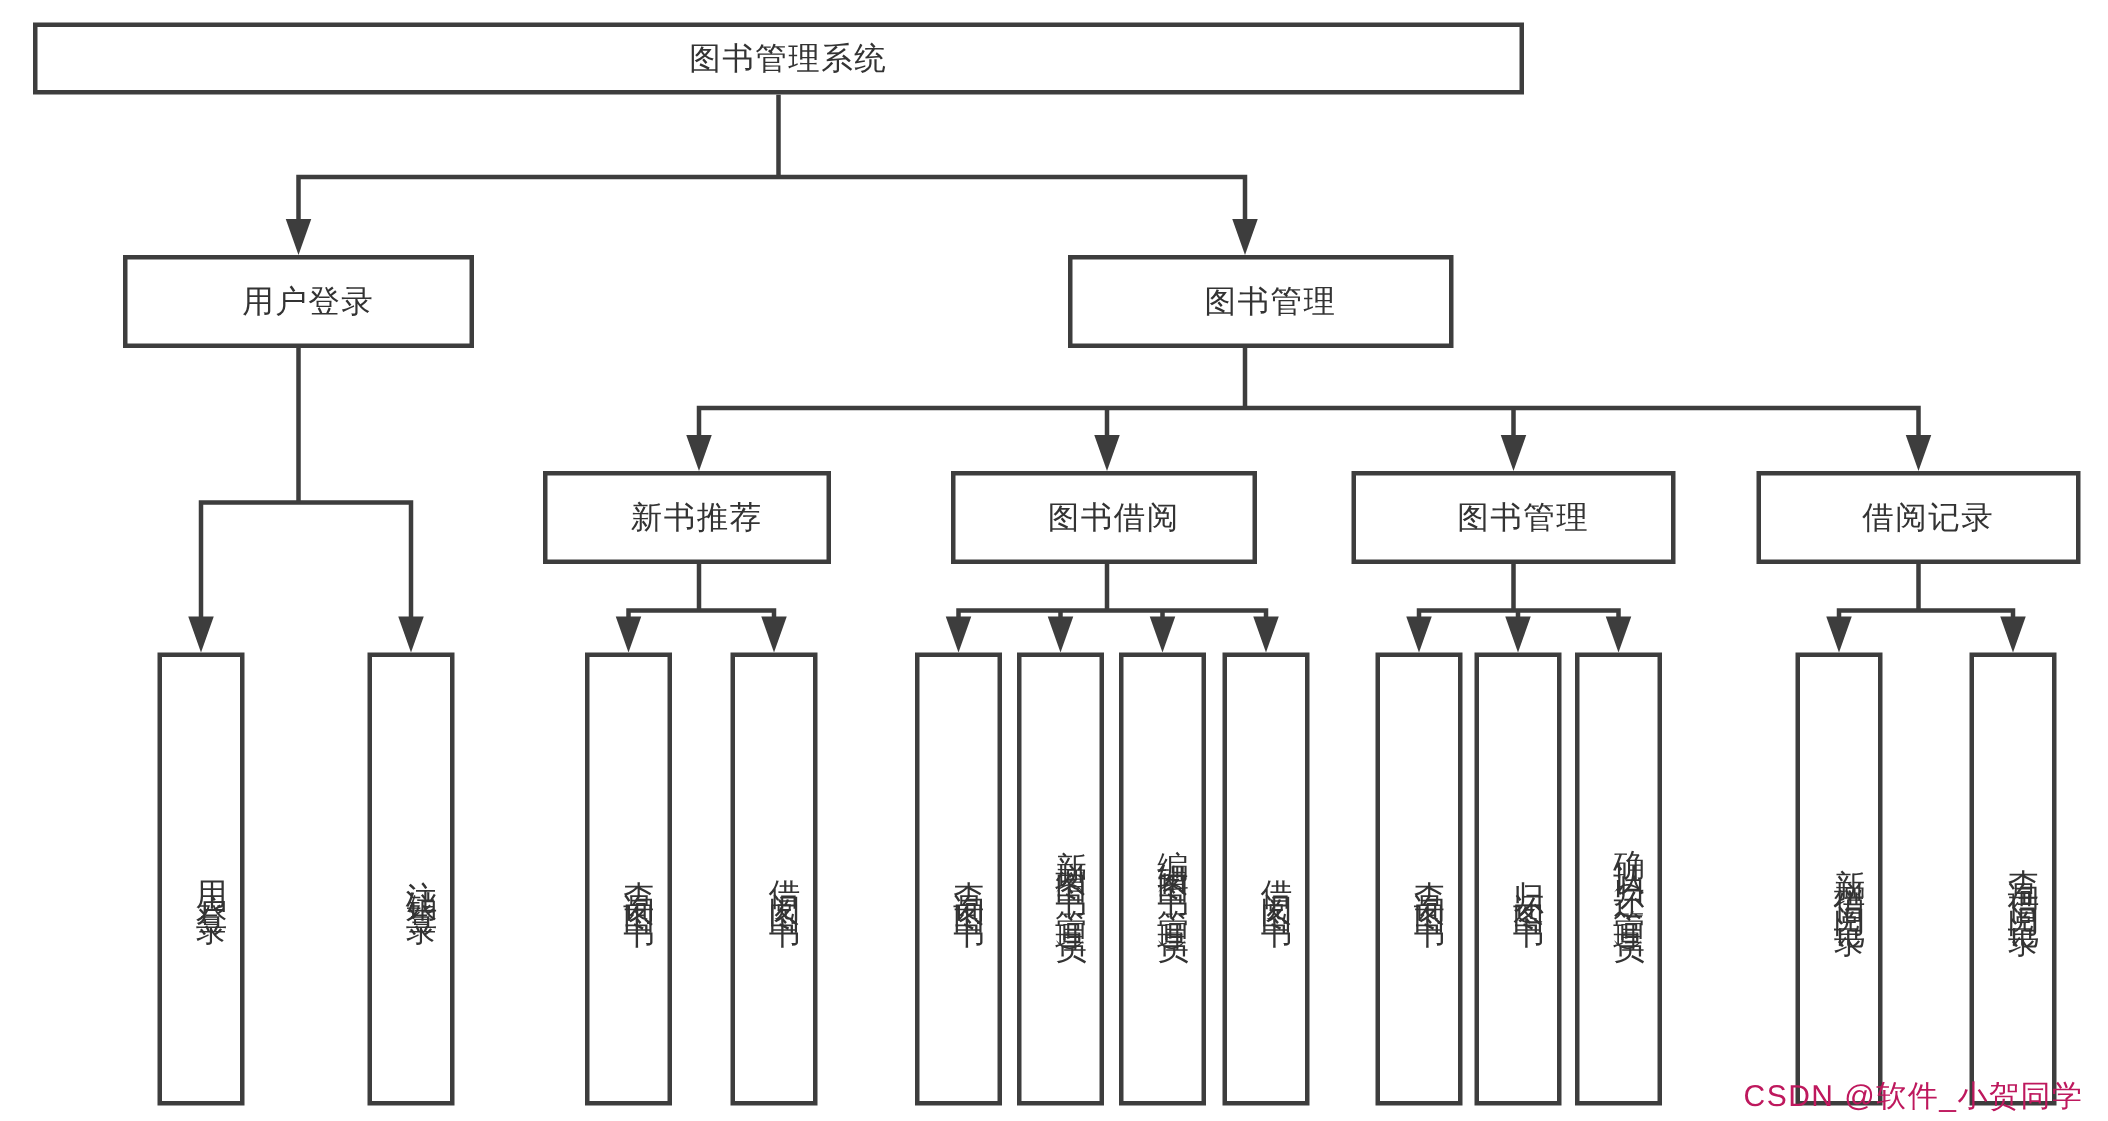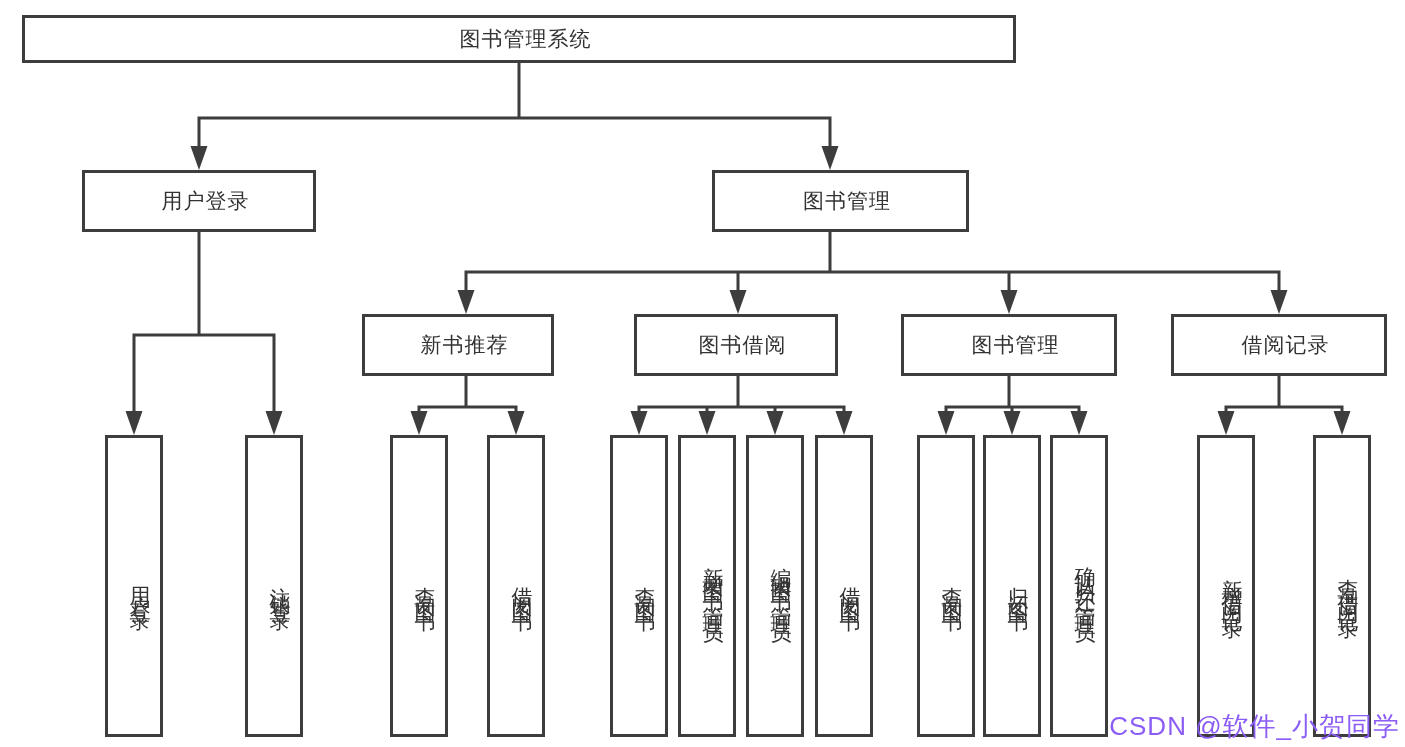--- a/index.html
+++ b/index.html
@@ -38,24 +38,24 @@
   .leaf .vtext {
     display: block;
     writing-mode: vertical-rl;
     text-orientation: mixed;
     letter-spacing: 8px;
     font-size: 21px;
     line-height: 1.1;
   }
   .watermark {
     position: absolute;
-    right: 5px;
+    right: 16px;
     bottom: 3px;
-    color: #8b5cf6;
-    font-size: 26px;
+    color: #be185d;
+    font-size: 20px;
     letter-spacing: 1px;
     z-index: 10;
     white-space: nowrap;
   }
 </style>
 </head>
 <body>
 
 <div id="stage">
 

